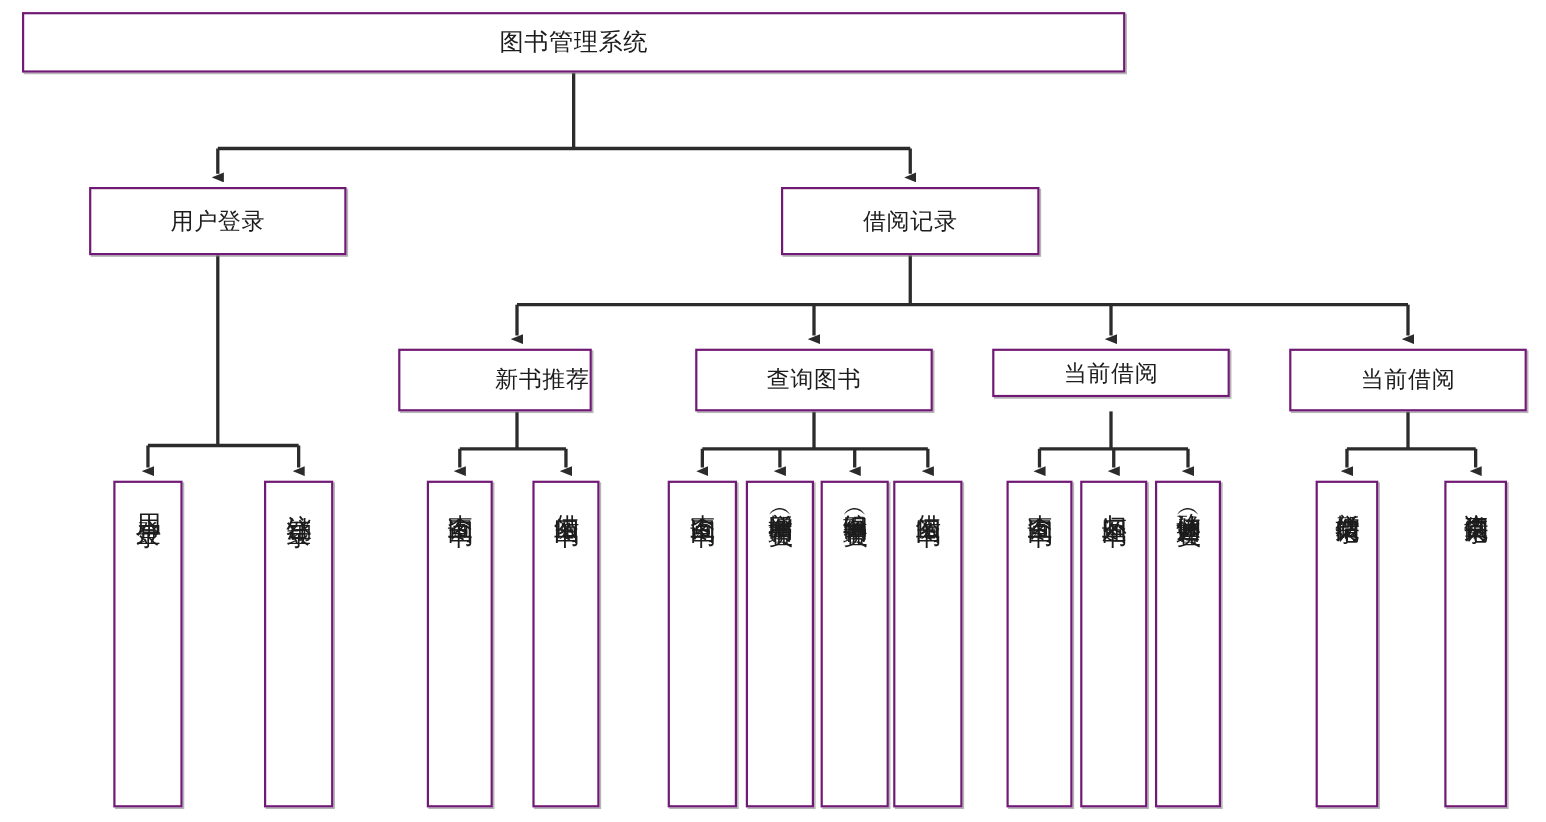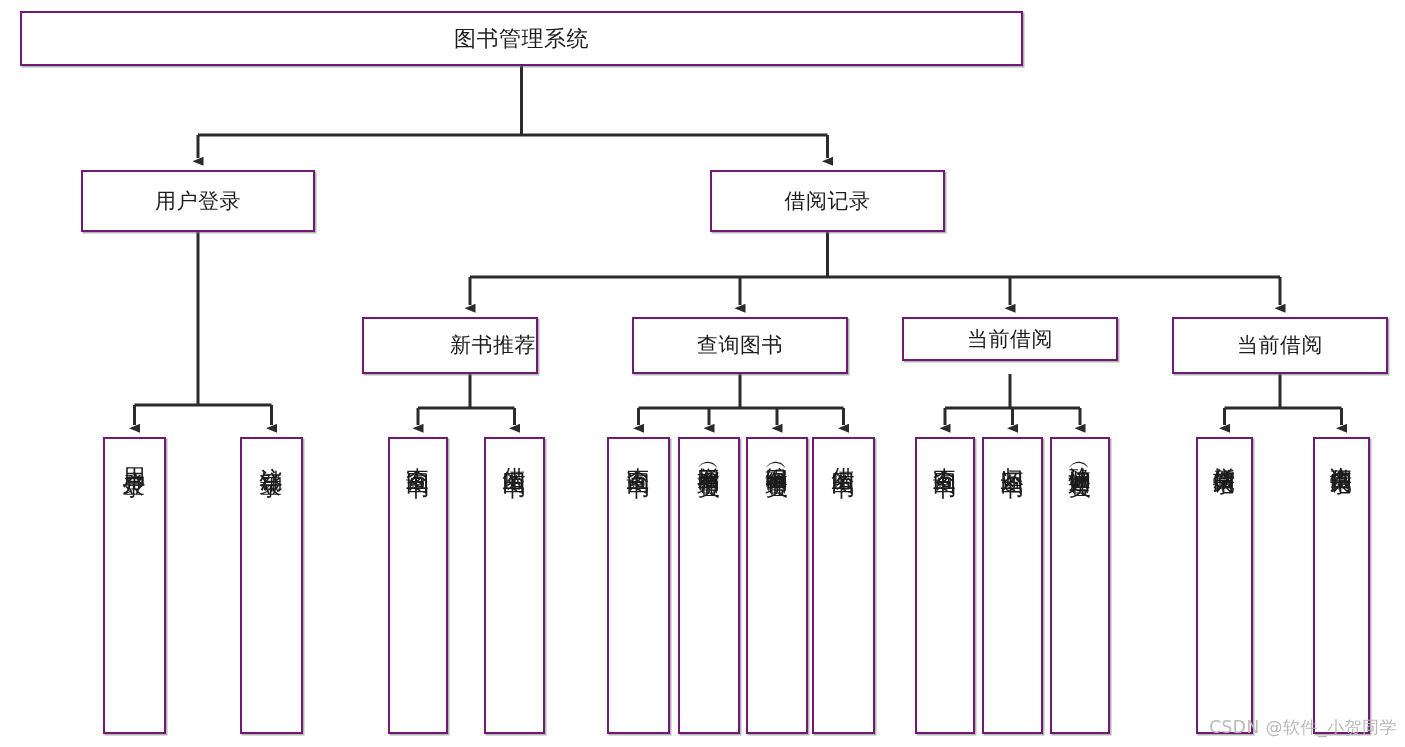--- a/index.html
+++ b/index.html
@@ -175,14 +175,13 @@
         <span class="lbl">确认归还（管理员）</span>
       </div>
       <div class="node v tall" id="node-l-rec-1" style="left: 1196px; top: 437px; width: 57px; height: 297px;">
         <span class="lbl">新增借阅记录</span>
       </div>
       <div class="node v tall" id="node-l-rec-2" style="left: 1313px; top: 437px; width: 57px; height: 297px;">
         <span class="lbl">查询借阅记录</span>
       </div>
     </div>
 
-  <div class="watermark">CSDN @软件_小贺同学</div>
 </div>
 
 </body></html>

